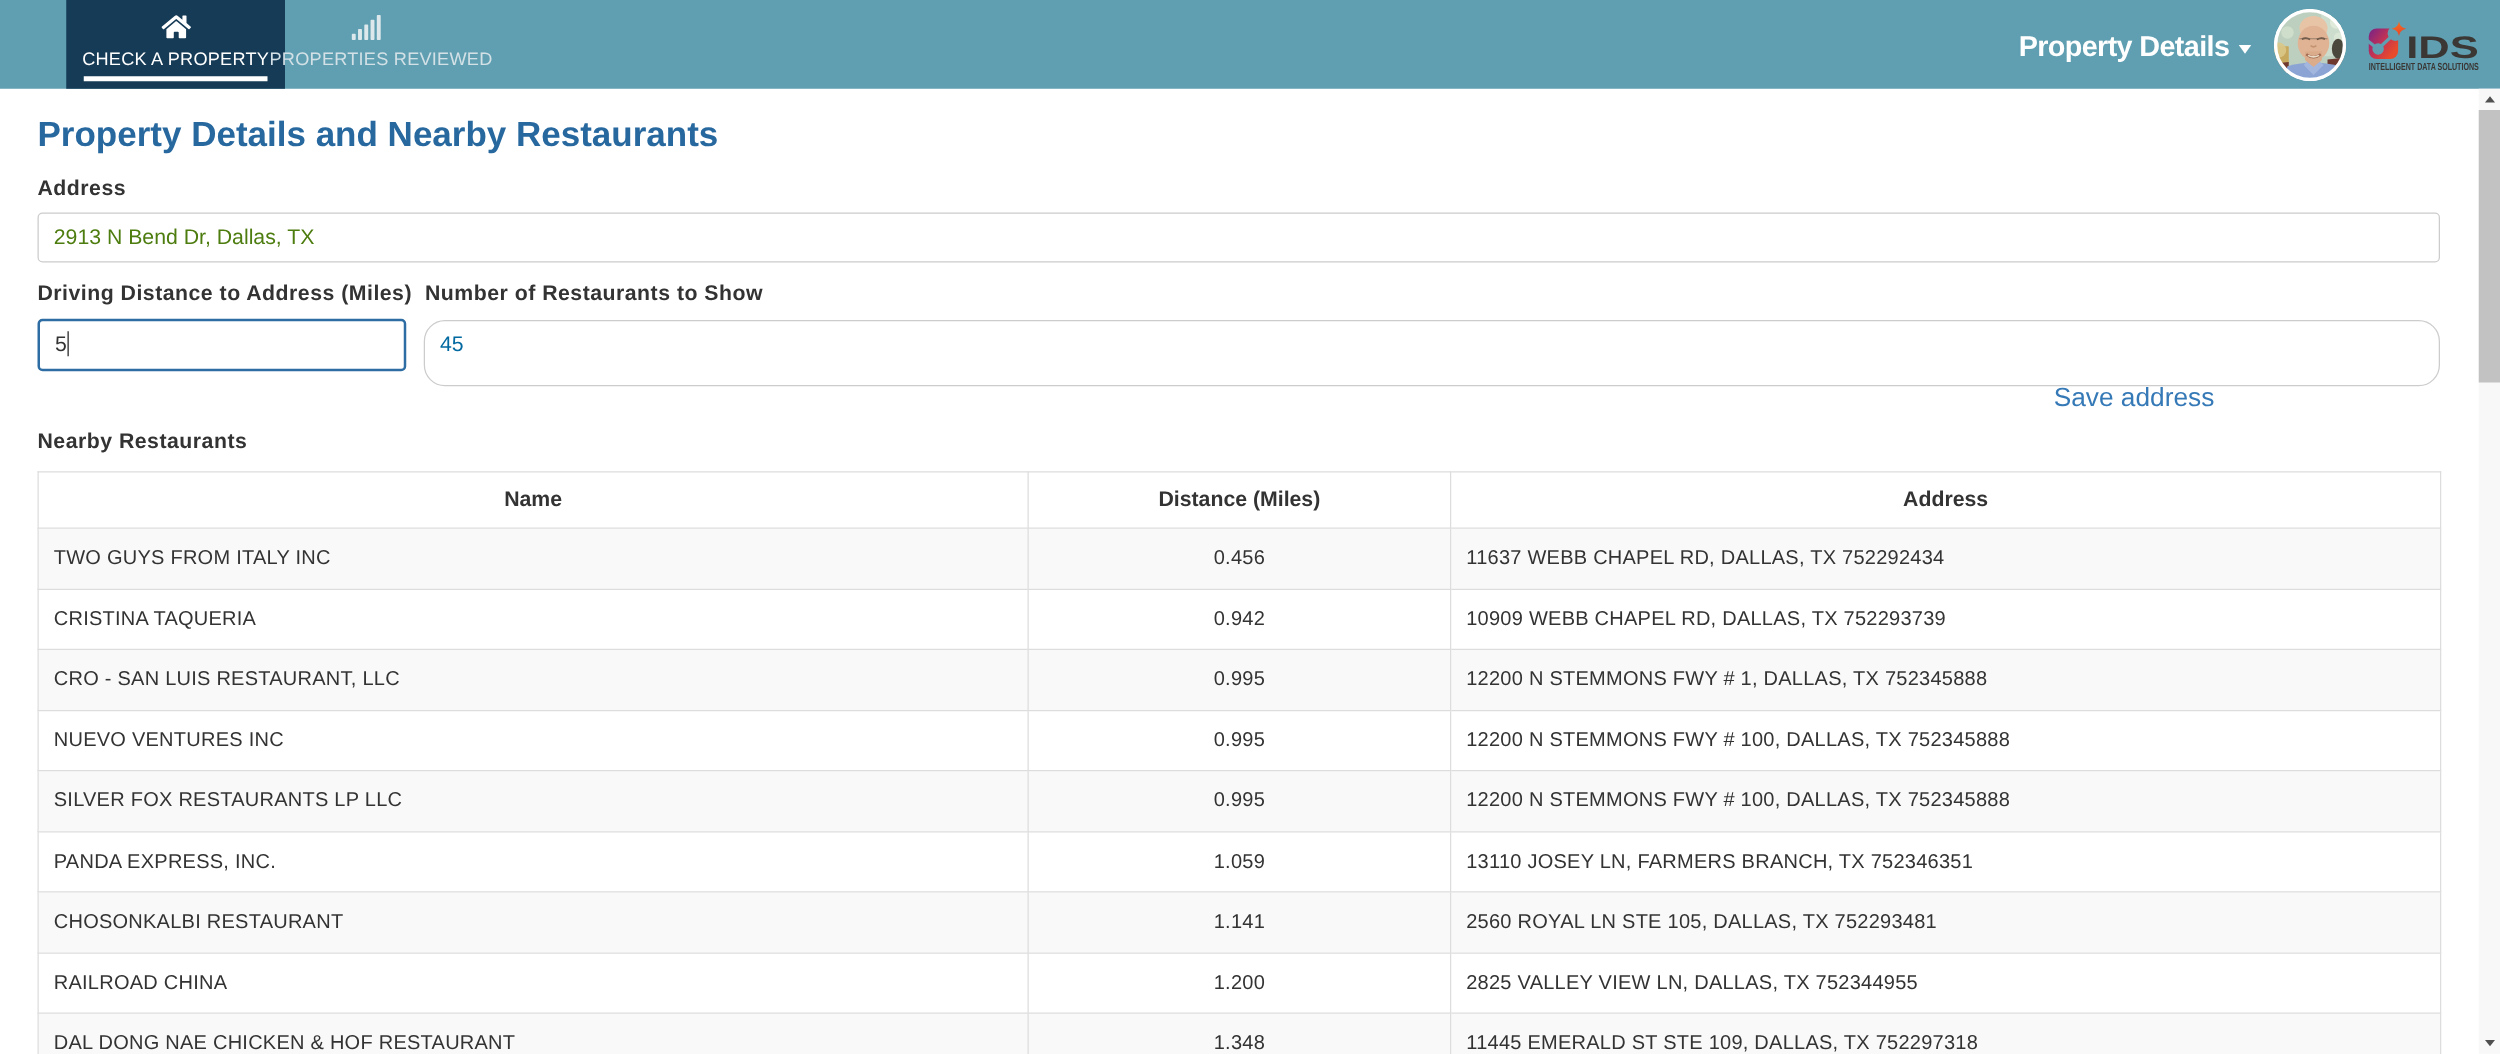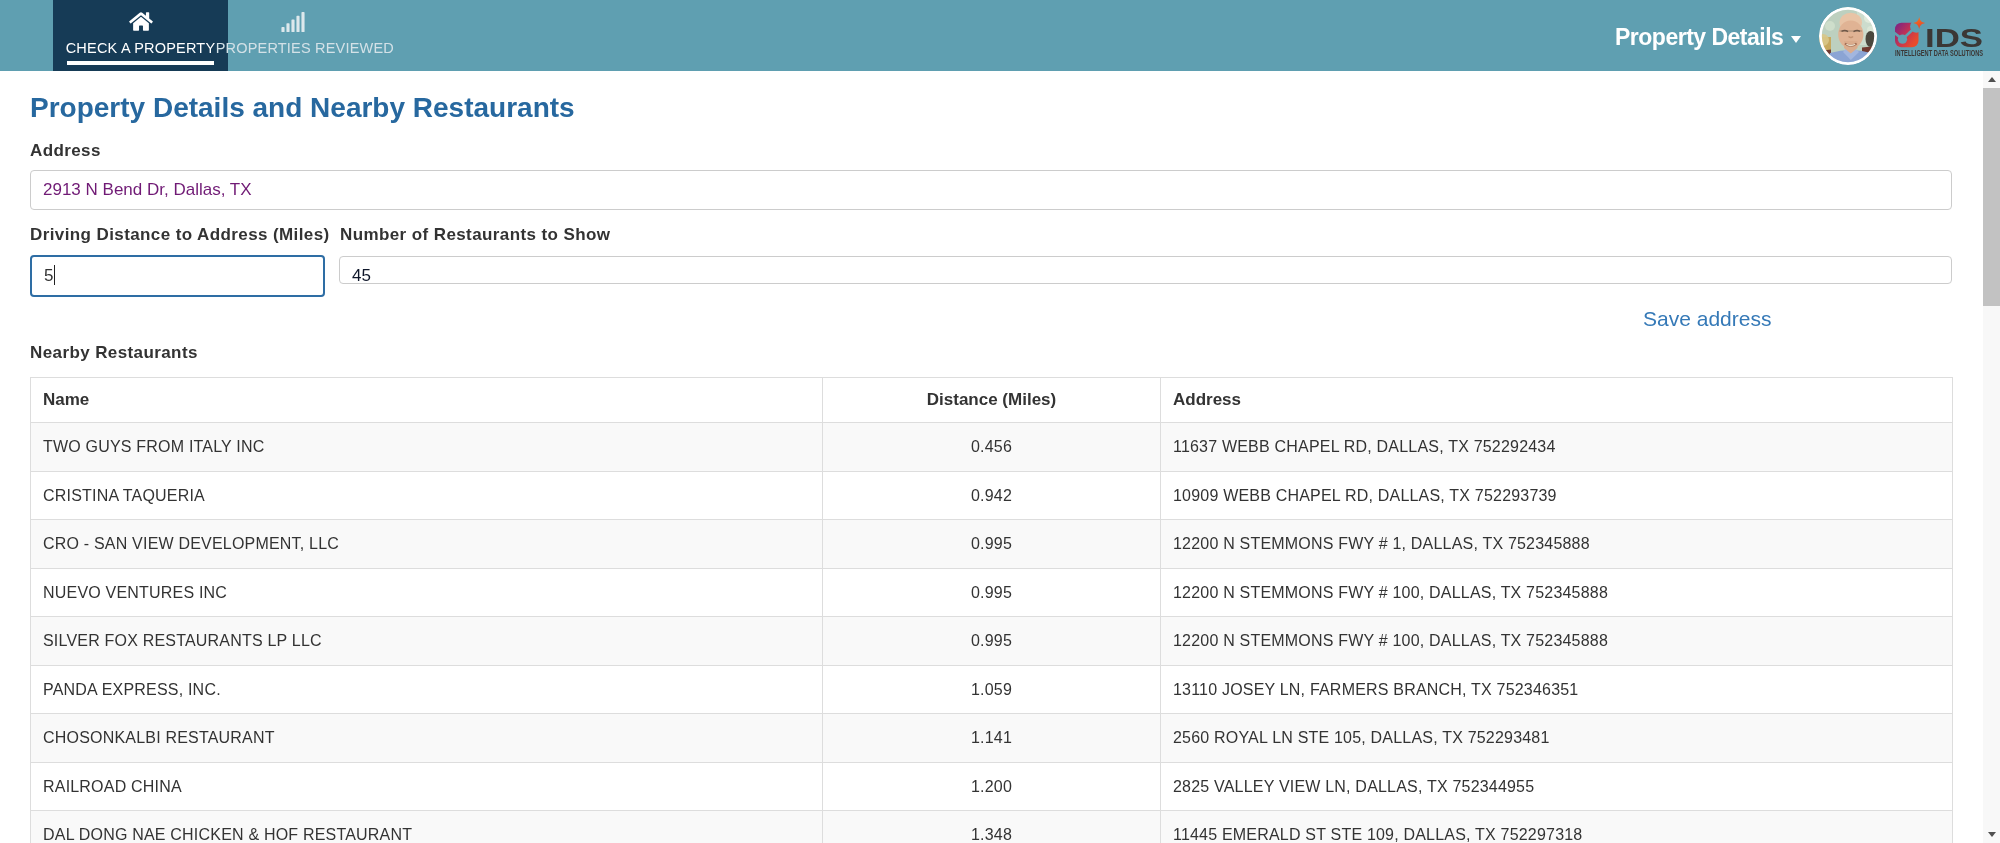--- a/index.html
+++ b/index.html
@@ -24,32 +24,32 @@
   border-left:5.5px solid transparent; border-right:5.5px solid transparent;
   border-top:7px solid #fff; }
 #avatar { position:absolute; left:1819px; top:6.5px; width:58px; height:58px;
   border-radius:50%; overflow:hidden; }
 #idslogo { position:absolute; left:1894px; top:15px; }
 
 
 h1 { position:absolute; left:30px; top:92px; color:#27689f; font-size:28px; font-weight:bold; }
 .blabel { position:absolute; color:#333; font-size:17px; font-weight:bold; letter-spacing:0.4px; }
 .inp { position:absolute; background:#fff; border:1px solid #ccc; border-radius:4px;
-  font-size:17px; color:#701a75; line-height:38px; padding-left:12px; }
+  font-size:17px; color:#4d7c0f; line-height:38px; padding-left:12px; }
 #inp1 { left:30px; top:170px; width:1922px; height:40px; }
 #inp2 { left:30px; top:255px; width:295px; height:42px; border:2px solid #2e6da4; line-height:38px; color:#333; }
-#inp3 { left:339px; top:256px; width:1613px; height:28px; color:#0f172a; }
+#inp3 { left:339px; top:256px; width:1613px; height:53px; color:#0369a1;border-radius:17px; }
 #cursor { display:inline-block; width:1px; height:20px; background:#222; vertical-align:-4px; margin-left:1px; }
 #save { position:absolute; left:1643px; top:307px; color:#3579b7; font-size:21px; }
 
 
 table { position:absolute; left:30px; top:377px; width:1922px;
   border-collapse:collapse; table-layout:fixed; }
 th, td { border:1px solid #ddd; font-weight:normal; }
-th { font-size:17px; font-weight:bold; color:#333; padding:10px 12px; line-height:24px; text-align:left; }
+th { font-size:17px; font-weight:bold; color:#333; padding:10px 12px; line-height:24px; text-align:center; }
 td { font-size:16px; color:#333; padding:12px 12px; line-height:23.5px; letter-spacing:0.2px; }
 th.c, td.c { text-align:center; }
 tbody tr:nth-child(odd) { background:#f9f9f9; }
 
 
 #sb { position:absolute; left:1983px; top:71px; width:17px; height:772px; background:#f8f8f8; }
 #sb .thumb { position:absolute; left:0; top:17px; width:17px; height:218px; background:#c2c2c2; }
 #sb .up { position:absolute; left:4.5px; top:6px; width:0; height:0;
   border-left:4px solid transparent; border-right:4px solid transparent; border-bottom:5px solid #505050; }
 #sb .dn { position:absolute; left:4.5px; bottom:6px; width:0; height:0;
@@ -156,21 +156,21 @@
         <td>TWO GUYS FROM ITALY INC</td>
         <td class="c">0.456</td>
         <td>11637 WEBB CHAPEL RD, DALLAS, TX 752292434</td>
       </tr>
     <tr>
         <td>CRISTINA TAQUERIA</td>
         <td class="c">0.942</td>
         <td>10909 WEBB CHAPEL RD, DALLAS, TX 752293739</td>
       </tr>
     <tr>
-        <td>CRO - SAN VIEW DEVELOPMENT, LLC</td>
+        <td>CRO - SAN LUIS RESTAURANT, LLC</td>
         <td class="c">0.995</td>
         <td>12200 N STEMMONS FWY # 1, DALLAS, TX 752345888</td>
       </tr>
     <tr>
         <td>NUEVO VENTURES INC</td>
         <td class="c">0.995</td>
         <td>12200 N STEMMONS FWY # 100, DALLAS, TX 752345888</td>
       </tr>
     <tr>
         <td>SILVER FOX RESTAURANTS LP LLC</td>

